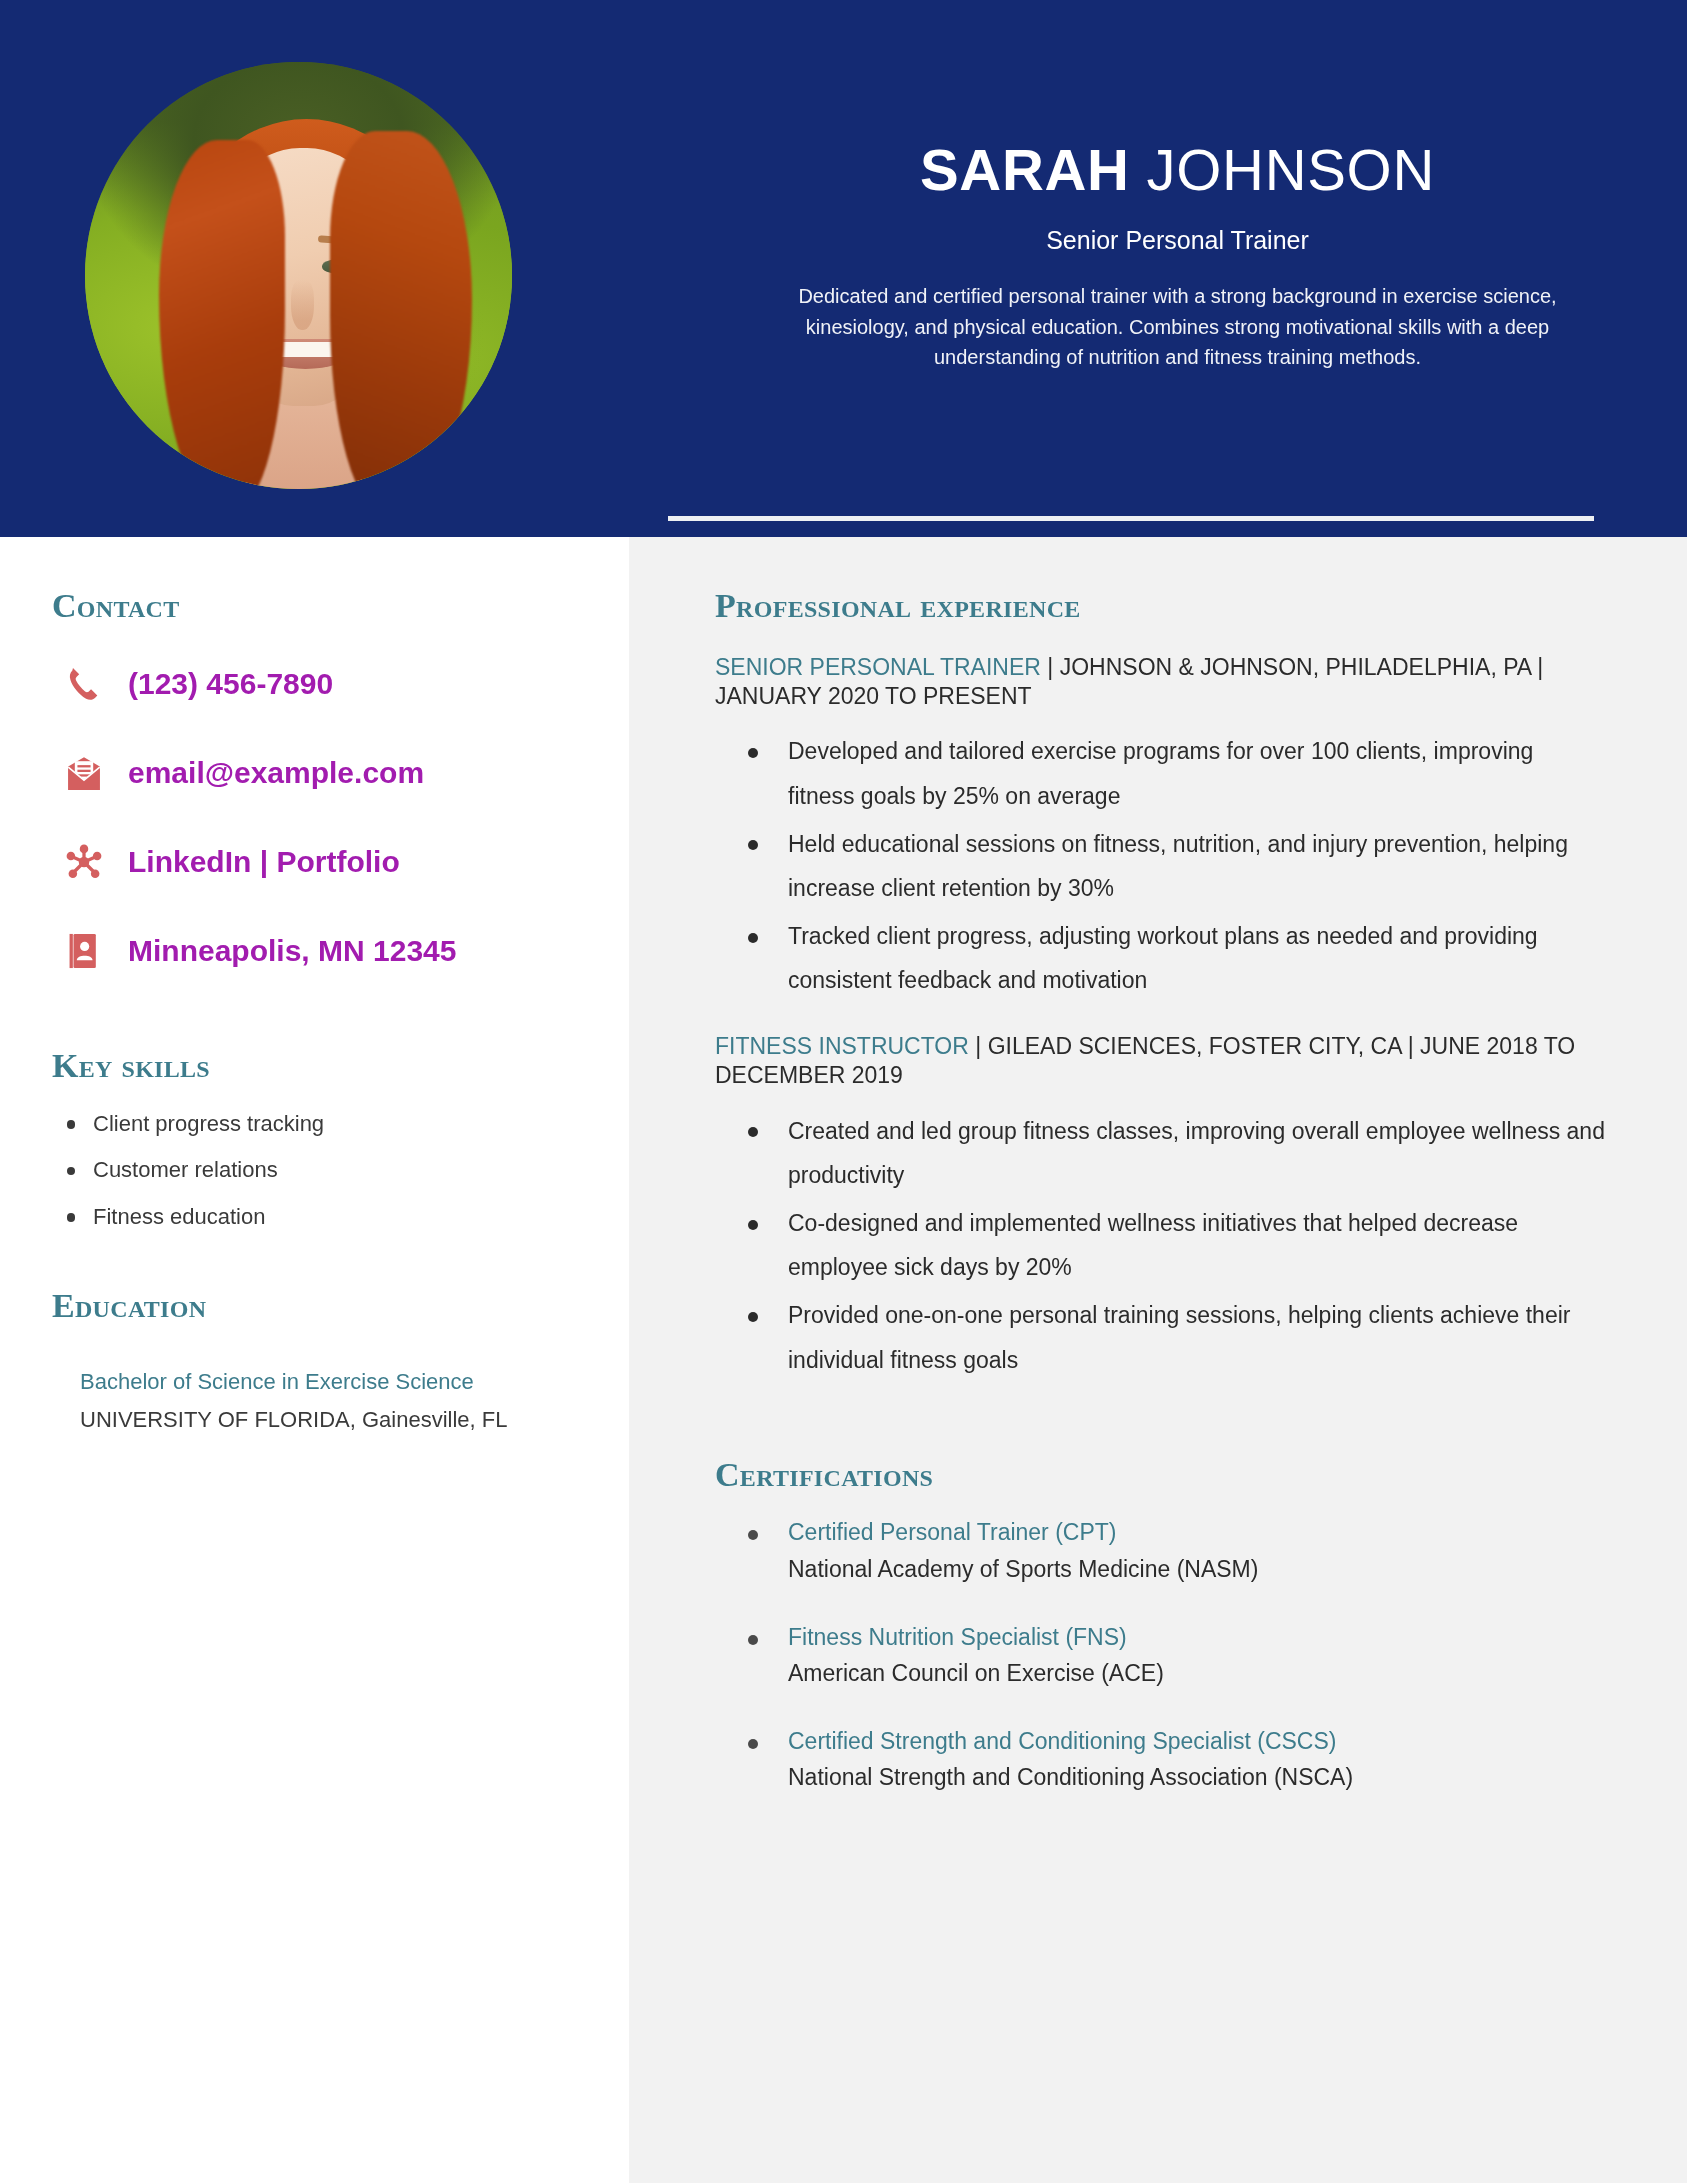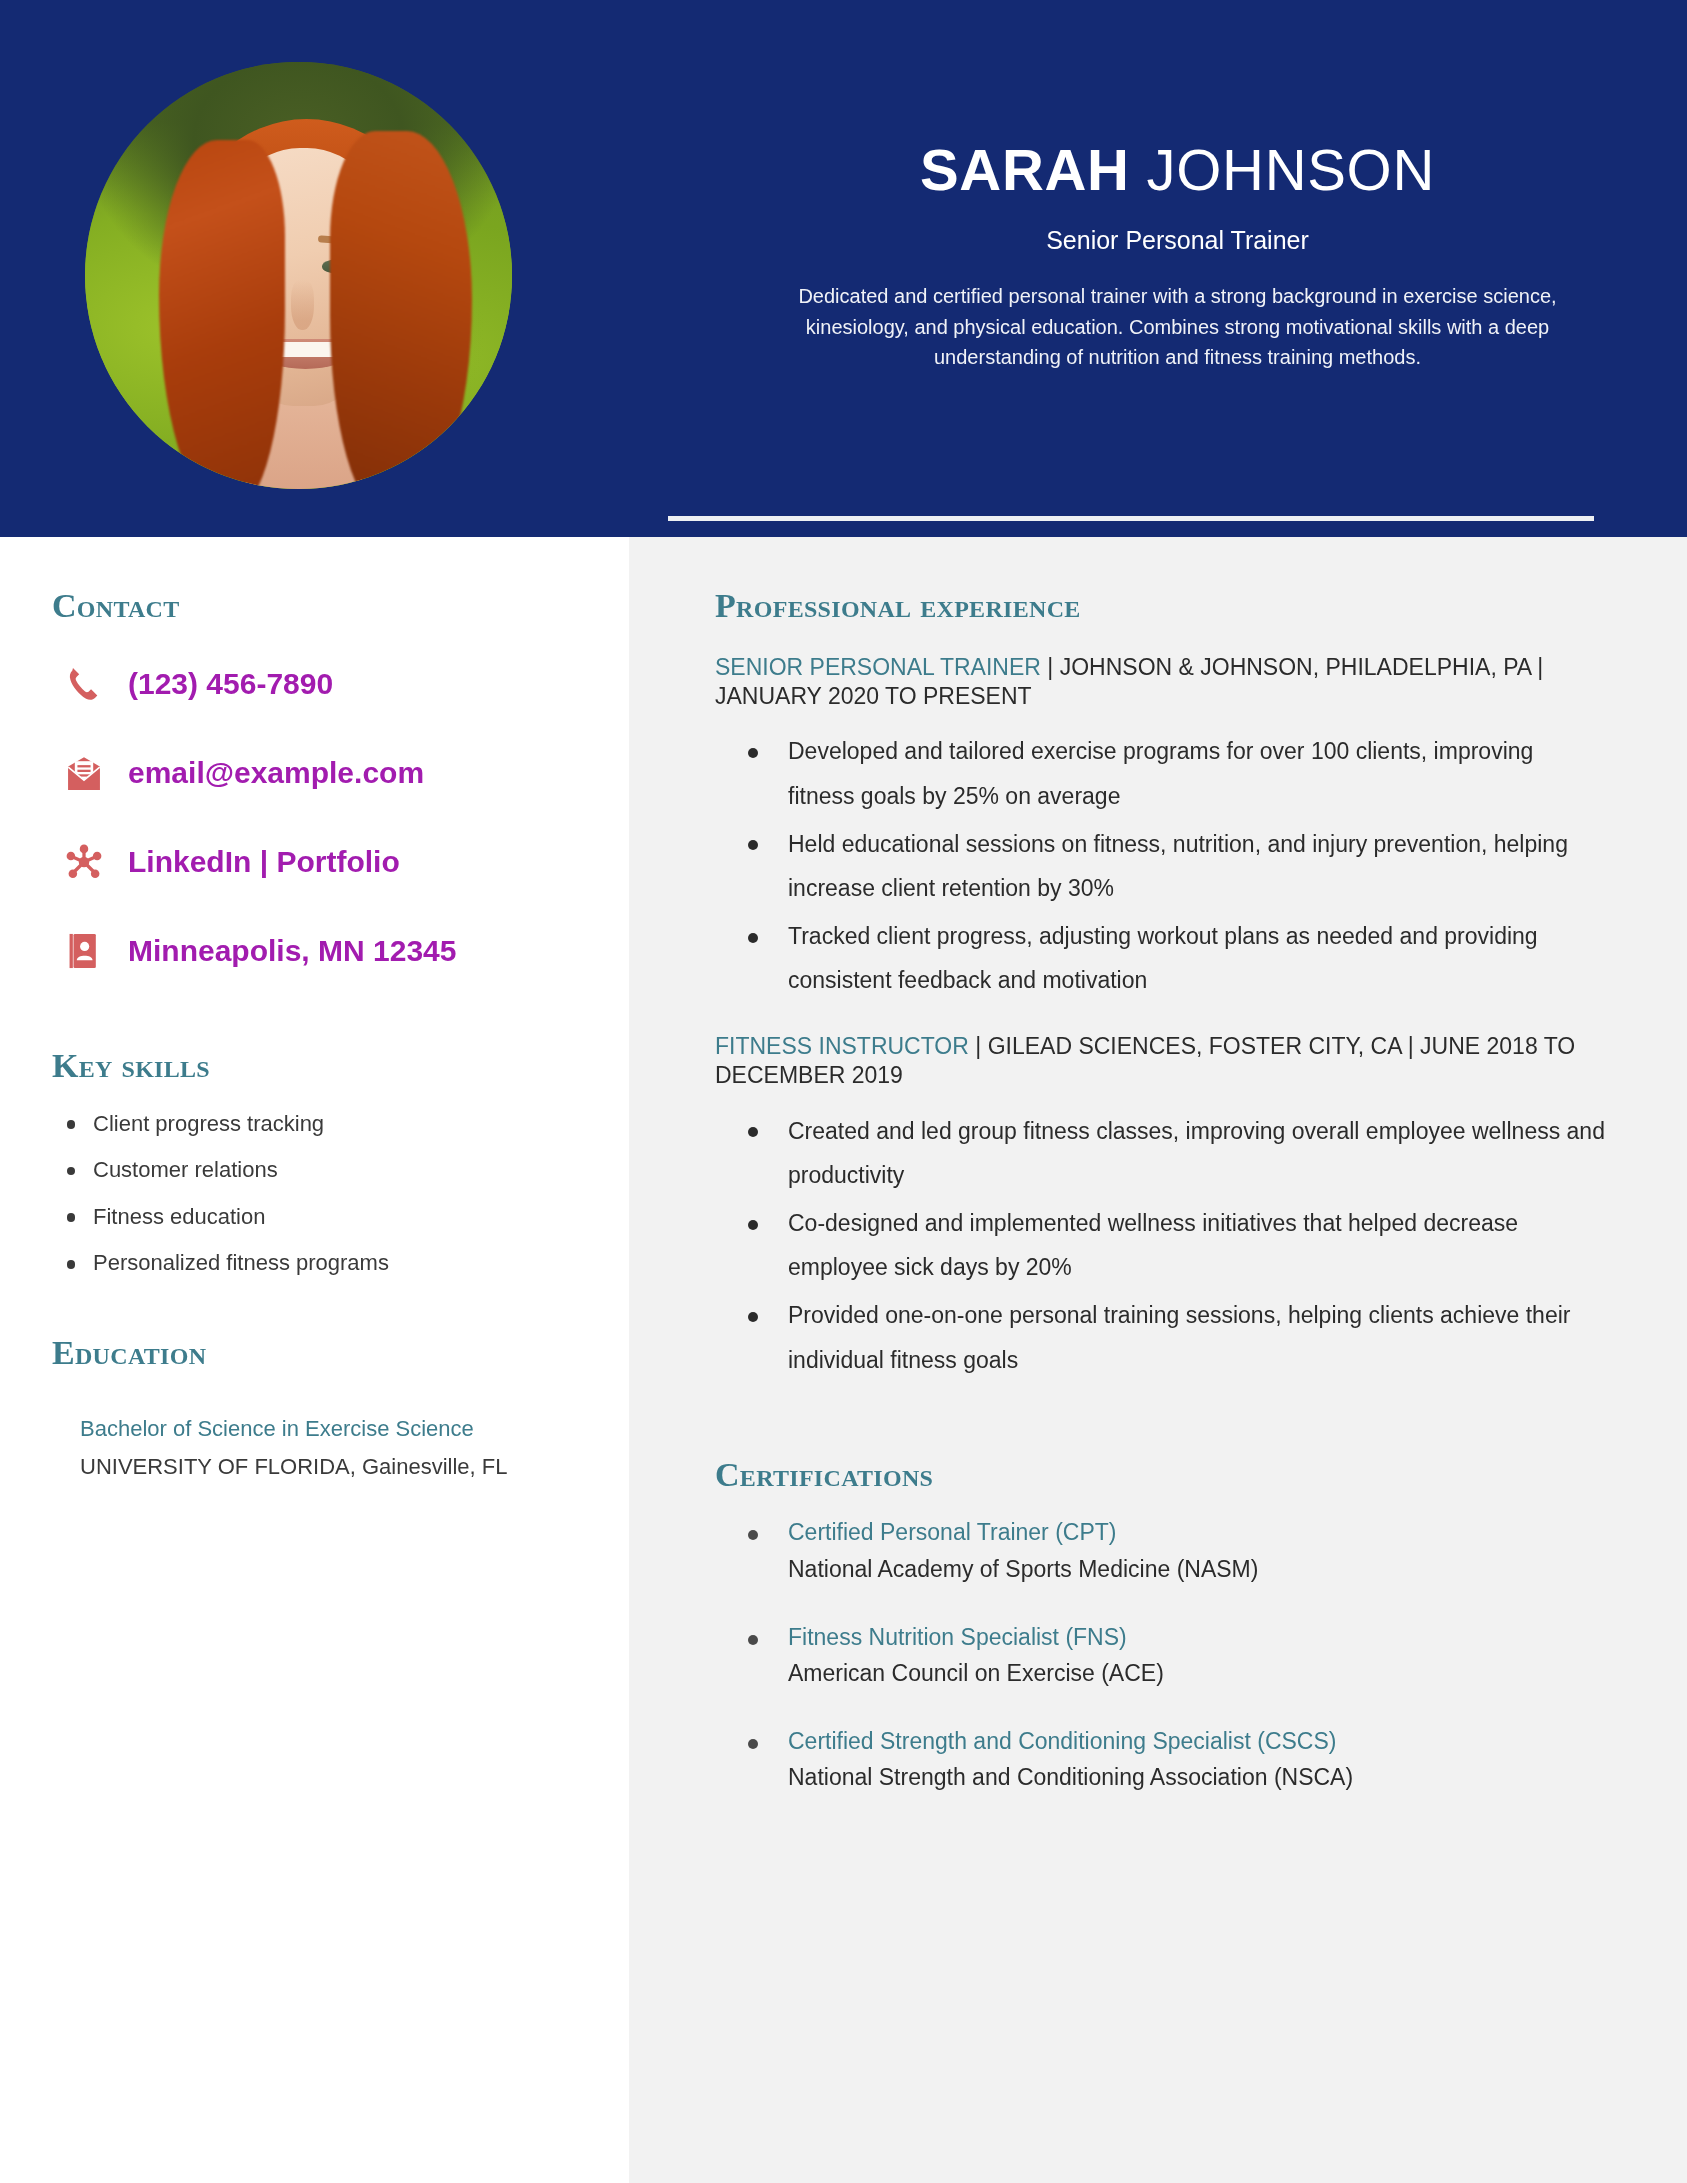--- a/index.html
+++ b/index.html
@@ -335,21 +335,20 @@
 
   </div>
 
   <div class="spacer-md"></div>
 
   <div class="sec-head">Key skills</div>
   <ul class="bullets">
     <li>Client progress tracking</li>
     <li>Customer relations</li>
     <li>Fitness education</li>
-    <li>Personalized fitness programs</li>
   </ul>
 
   <div class="spacer-md"></div>
 
   <div class="sec-head">Education</div>
   <div class="edu-block">
     <div class="edu-degree">Bachelor of Science in Exercise Science</div>
     <div class="edu-school">UNIVERSITY OF FLORIDA, Gainesville, FL</div>
   </div>
 

